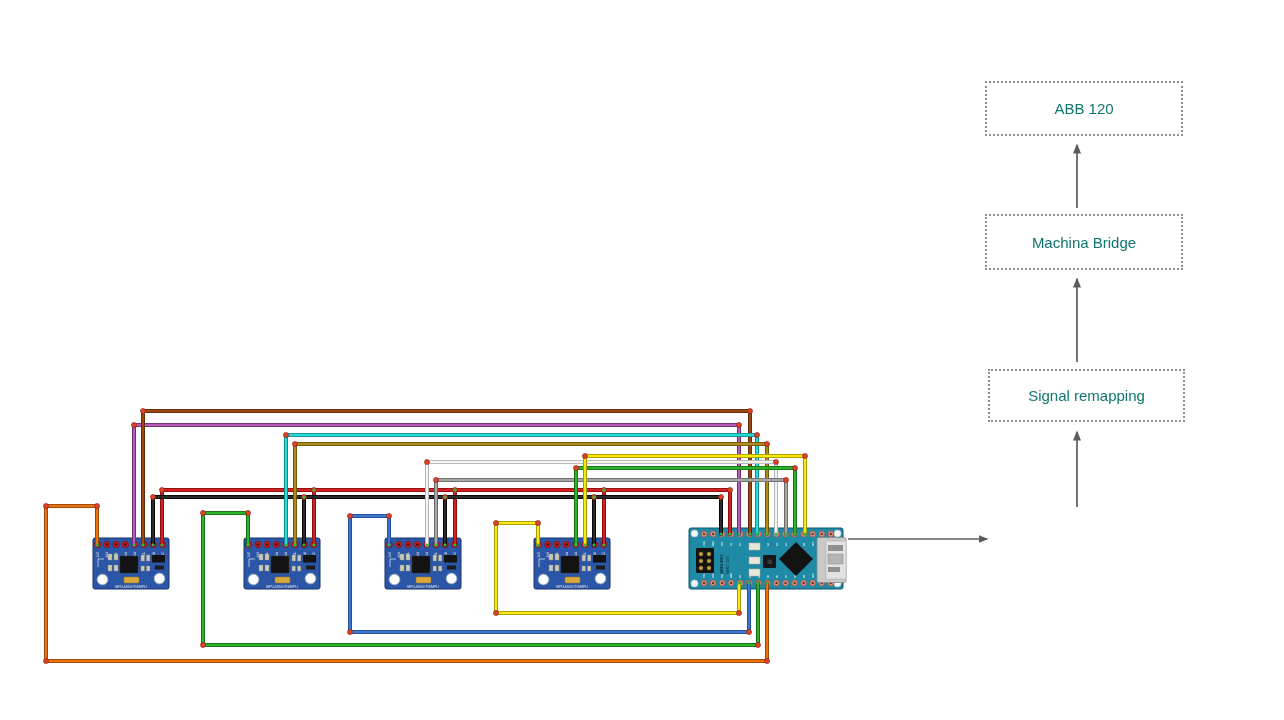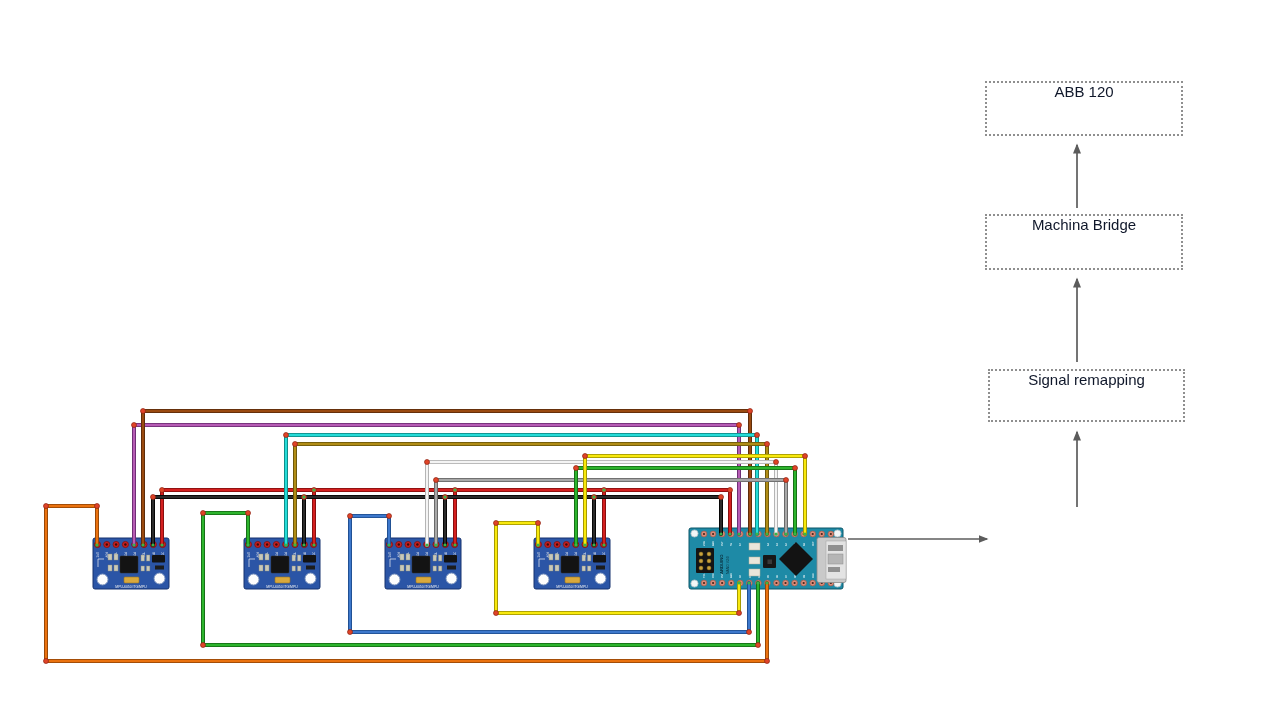--- a/index.html
+++ b/index.html
@@ -3,22 +3,22 @@
 <meta charset="utf-8">
 <style>
   html,body{margin:0;padding:0;background:#ffffff;}
   body{width:1284px;height:720px;position:relative;overflow:hidden;
        font-family:"Liberation Sans", sans-serif;}
   #stage{position:absolute;inset:0;width:1284px;height:720px;}
   #circuit{position:absolute;left:0;top:0;}
   .flow-box{
     position:absolute;box-sizing:border-box;background:#ffffff;
     border:2px dotted #8f8f8f;
-    display:flex;align-items:flex-start;justify-content:center;
-    color:#0f172a;font-size:15px;
+    display:flex;align-items:center;justify-content:center;
+    color:#0f766e;font-size:15px;
   }
   #box-abb{left:985px;top:81px;width:198px;height:55px;}
   #box-machina{left:985px;top:214px;width:198px;height:56px;}
   #box-signal{left:988px;top:369px;width:197px;height:53px;}
   #box-firefly{left:995px;top:515px;width:197px;height:53px;font-size:27px;}
 </style>
 </head>
 <body>
 
 <div id="stage">

